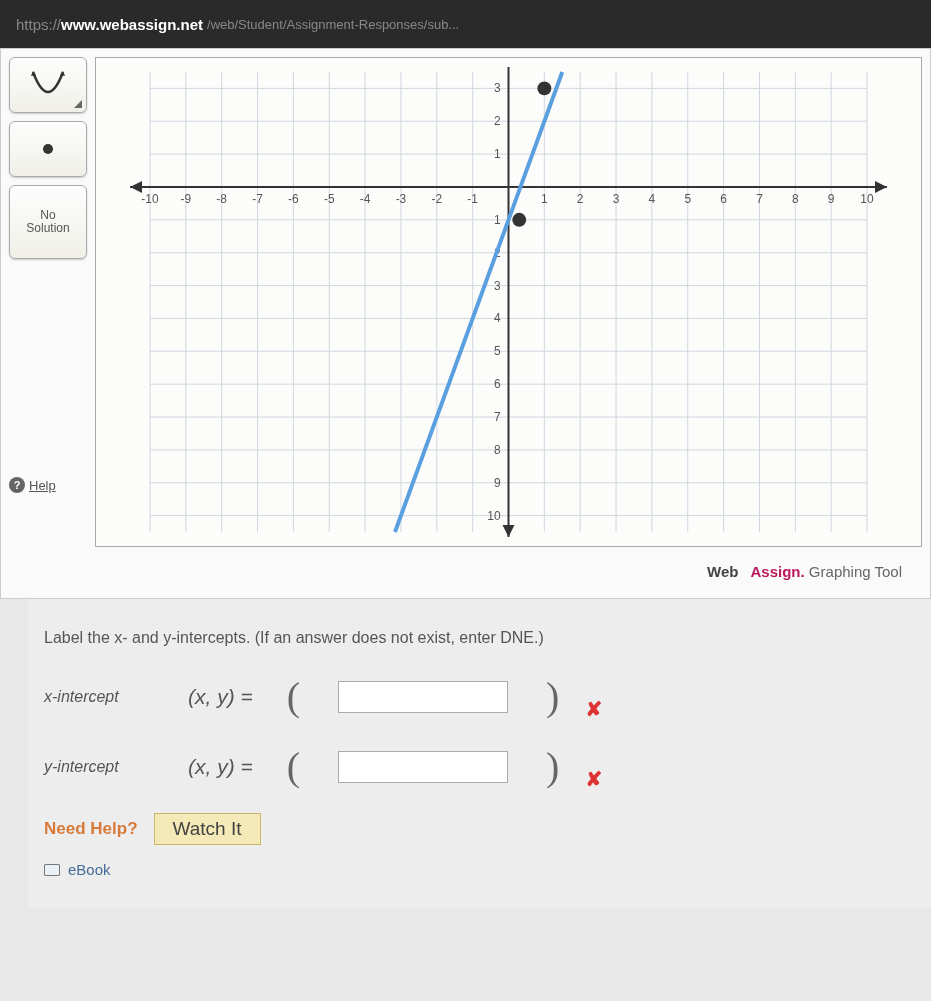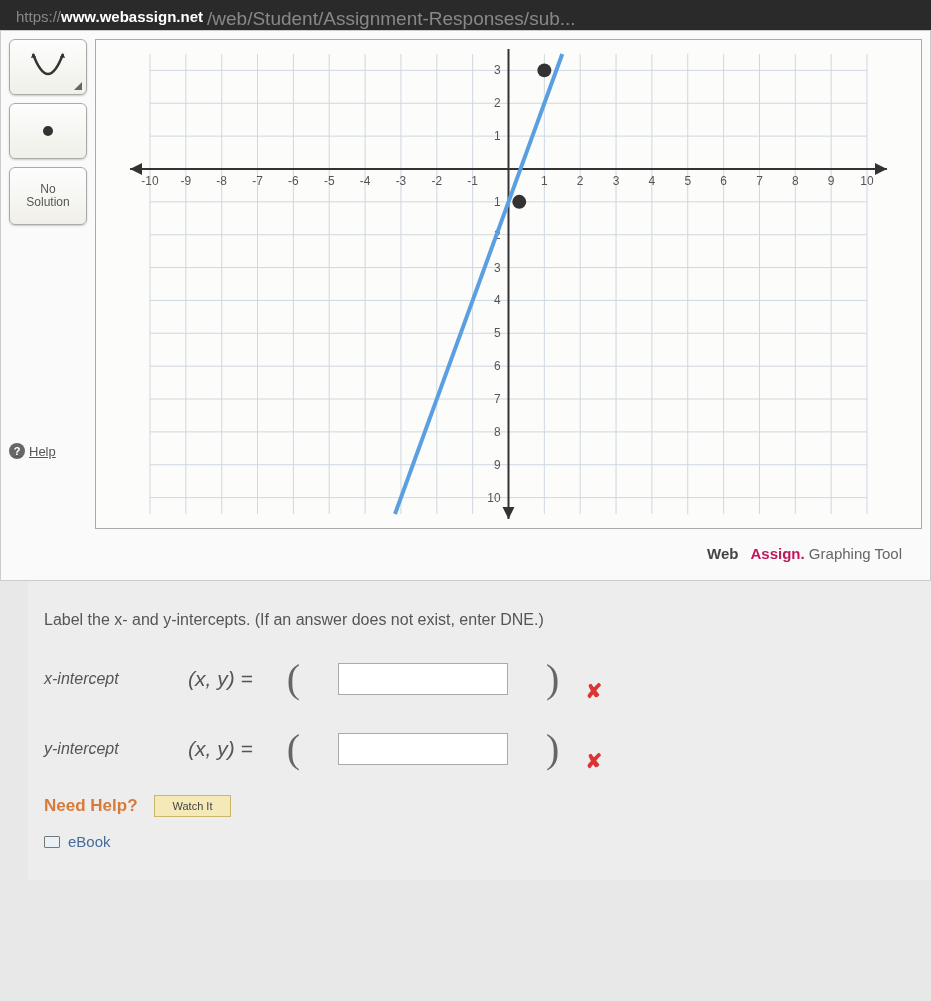--- a/index.html
+++ b/index.html
@@ -7,27 +7,28 @@
       font-family: Arial, Helvetica, sans-serif;
       background: #e8e8e8;
       width: 931px;
       height: 1001px;
       overflow: hidden;
       color: #444;
     }
     .url-bar {
       background: #2a2a2a;
       color: #d0d0d0;
-      padding: 8px 16px;
+      padding: 24px 16px;
       font-size: 15px;
       height: 30px;
       display: flex;
+      align-items: center;
     }
     .url-bar .bold { font-weight: bold; color: #fff; }
-    .url-bar .faded { color: #888; margin-left: 4px; font-size: 19px; }
+    .url-bar .faded { color: #888; margin-left: 4px; font-size: 13px; }
     .content-wrap {
       background: #fafafa;
       border: 1px solid #ccc;
       margin: 0;
       padding: 8px;
     }
     .graph-area {
       display: flex;
       align-items: flex-start;
       gap: 8px;
@@ -37,21 +38,21 @@
       width: 78px;
       display: flex;
       flex-direction: column;
       gap: 8px;
       align-items: stretch;
     }
     .tool-btn {
       background: linear-gradient(#fdfdfd,#f0f0e8);
       border: 1px solid #aaa;
       border-radius: 6px;
-      height: 58px;
+      height: 74px;
       display: flex;
       align-items: center;
       justify-content: center;
       box-shadow: 0 1px 2px rgba(0,0,0,.2);
       font-size: 12px;
       color: #555;
       position: relative;
     }
     .tool-btn.small { height: 56px; }
     .tool-btn.text-btn {
@@ -178,21 +179,21 @@
     }
     .need-help {
       color: #d77a3a;
       font-weight: bold;
       font-size: 17px;
     }
     .watch-btn {
       background: #f5e9b8;
       border: 1px solid #c9b86a;
       padding: 4px 18px;
-      font-size: 11px;
+      font-size: 19px;
       color: #444;
     }
     .additional {
       margin-top: 28px;
       font-weight: bold;
       color: #777;
       font-size: 15px;
     }
     .ebook {
       margin-top: 16px;

